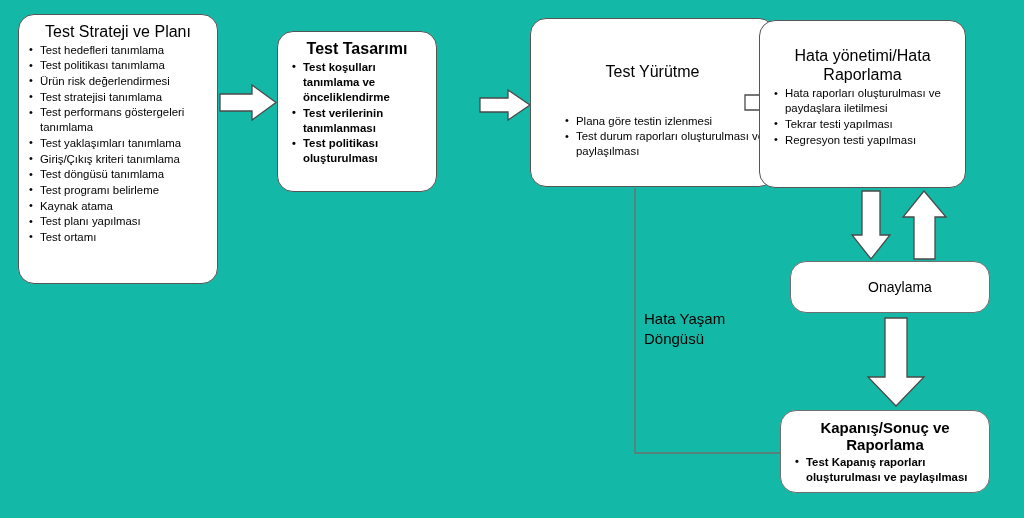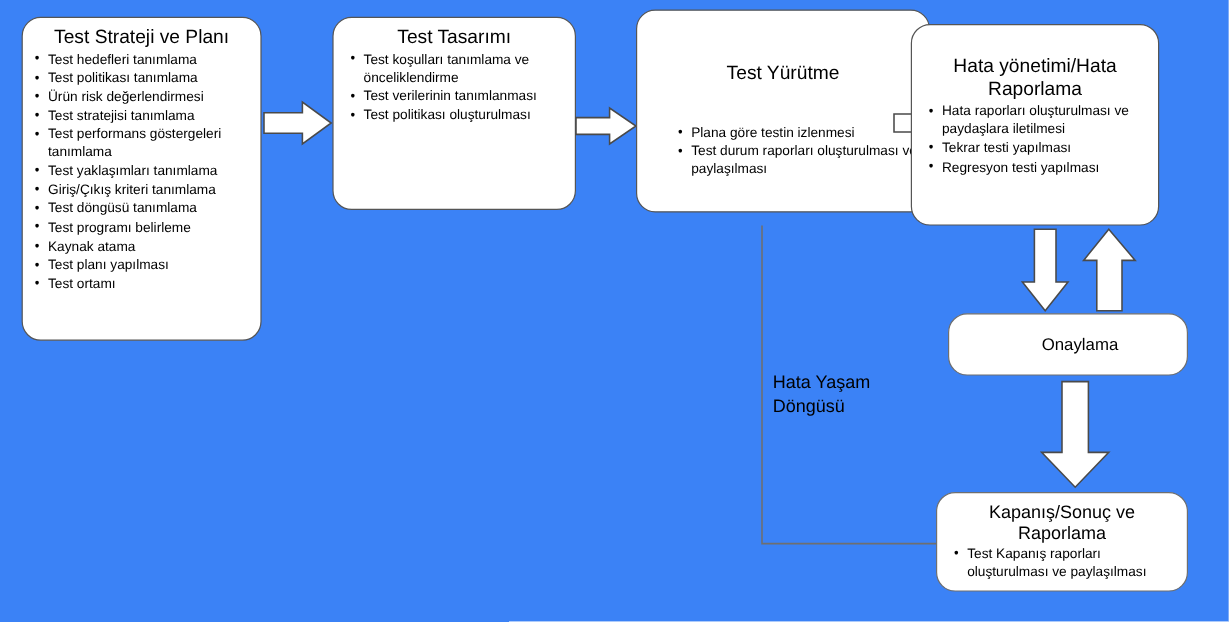--- a/index.html
+++ b/index.html
@@ -8,21 +8,21 @@
     background: #ffffff;
   }
   body {
     font-family: "Liberation Sans", sans-serif;
     color: #000000;
   }
   #canvas {
     position: relative;
     width: 1024px;
     height: 518px;
-    background: #3b82f6;
+    background: #14b8a6;
     overflow: hidden;
   }
 
   
   .rbox {
     position: absolute;
     box-sizing: border-box;
     border: 1.3px solid #6f6f6f;
     border-radius: 16px;
     background: #ffffff;
@@ -128,36 +128,36 @@
       <li>Test ortamı</li>
     </ul>
   </div>
 
   <div class="arrow" style="left:219px; top:84px;">
     <svg width="58" height="37" viewBox="0 0 58 37">
       <polygon points="1,10 33,10 33,1 57,18.5 33,36 33,27 1,27"></polygon>
     </svg>
   </div>
 
-  <div class="rbox thick" style="left:277px; top:14px; width:203px; height:161px;">
+  <div class="rbox thick" style="left:277px; top:31px; width:160px; height:161px;font-weight:bold;">
     <div class="btitle">Test Tasarımı</div>
     <ul class="blist indent">
       <li>Test koşulları tanımlama ve önceliklendirme</li>
       <li>Test verilerinin tanımlanması</li>
       <li>Test politikası oluşturulması</li>
     </ul>
   </div>
 
   <div class="arrow" style="left:479px; top:89px;">
     <svg width="52" height="32" viewBox="0 0 52 32">
       <polygon points="1,9 29,9 29,1 51,16 29,31 29,23 1,23"></polygon>
     </svg>
   </div>
 
-  <div class="rbox thick" style="left:530px; top:8px; width:245px; height:169px;">
+  <div class="rbox thick" style="left:530px; top:18px; width:245px; height:169px;">
     <div class="btitle" style="margin-top:38px;">Test Yürütme</div>
     <ul class="blist indent" style="padding-left:20px;margin-top:32px;">
       <li>Plana göre testin izlenmesi</li>
       <li>Test durum raporları oluşturulması ve paylaşılması</li>
     </ul>
   </div>
 
   <div class="arrow" style="left:744px; top:85px;">
     <svg width="50" height="34" viewBox="0 0 50 34">
       <polygon points="1,10 28,10 28,1 49,17 28,33 28,25 1,25"></polygon>
@@ -188,21 +188,21 @@
   <div class="rbox" style="left:790px; top:261px; width:200px; height:52px; display:flex; align-items:center; justify-content:center;padding-left:28px;">
     <div class="centered-label">Onaylama</div>
   </div>
 
   <div class="arrow" style="left:866px; top:317px;">
     <svg width="60" height="90" viewBox="0 0 60 90">
       <polygon points="19,1 41,1 41,60 58,60 30,89 2,60 19,60"></polygon>
     </svg>
   </div>
 
-  <div class="rbox" style="left:780px; top:410px; width:210px; height:83px;">
+  <div class="rbox" style="left:780px; top:410px; width:210px; height:83px;font-weight:bold;">
     <div class="btitle small">Kapanış/Sonuç ve Raporlama</div>
     <ul class="blist indent" style="margin-top:1px;">
       <li>Test Kapanış raporları oluşturulması ve paylaşılması</li>
     </ul>
   </div>
 
   <div class="free-label" style="left:644px; top:309px; width:120px;">Hata Yaşam Döngüsü</div>
 
 </div>
 

